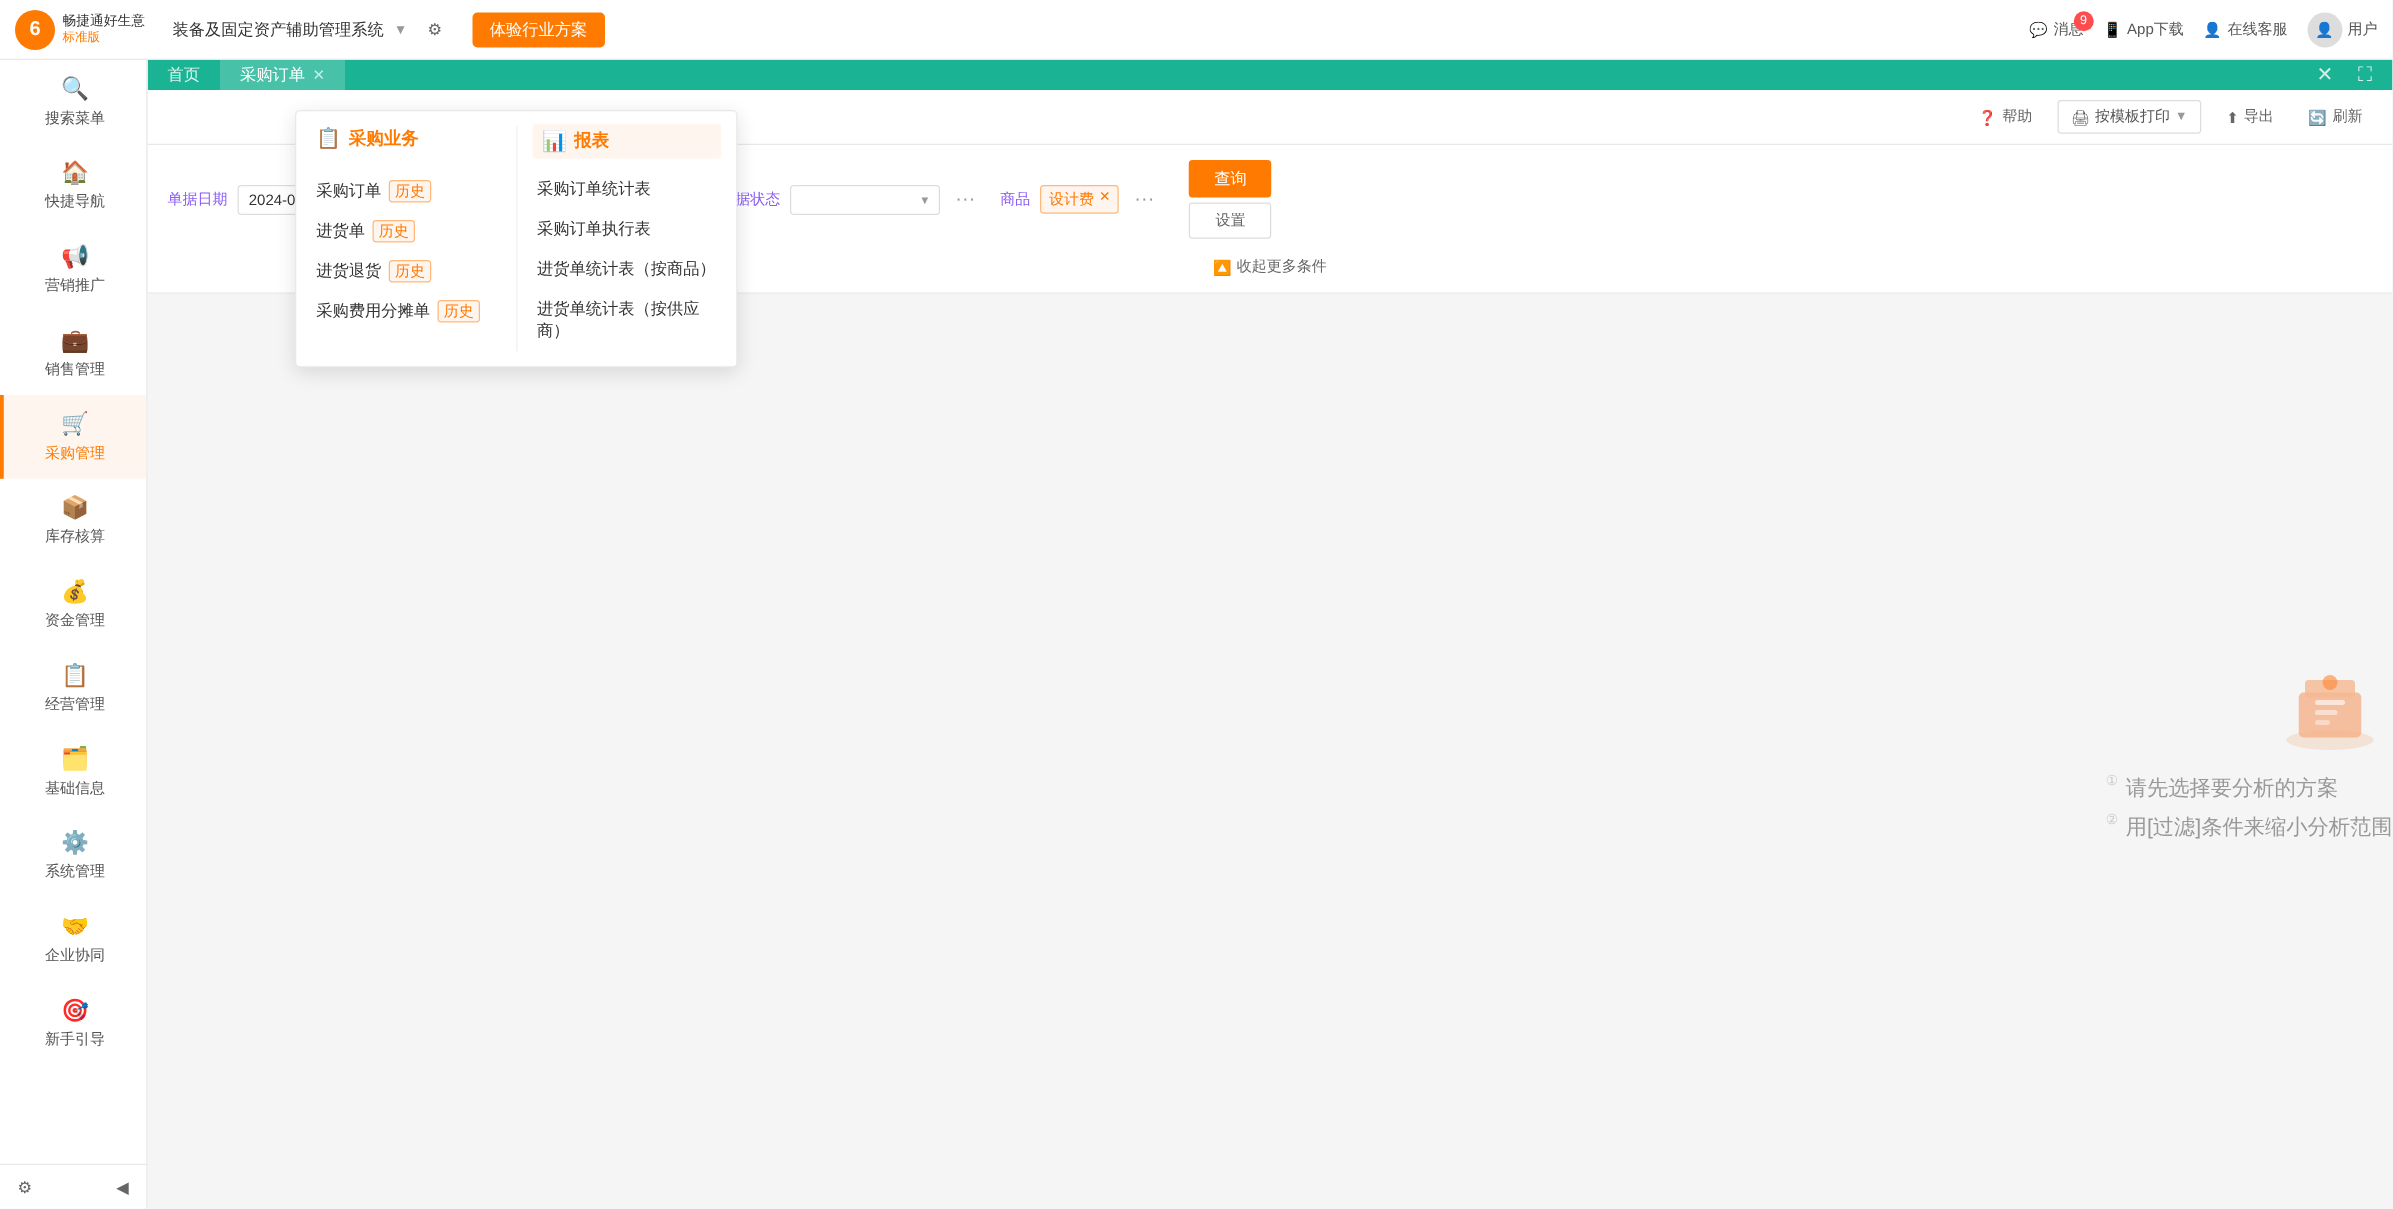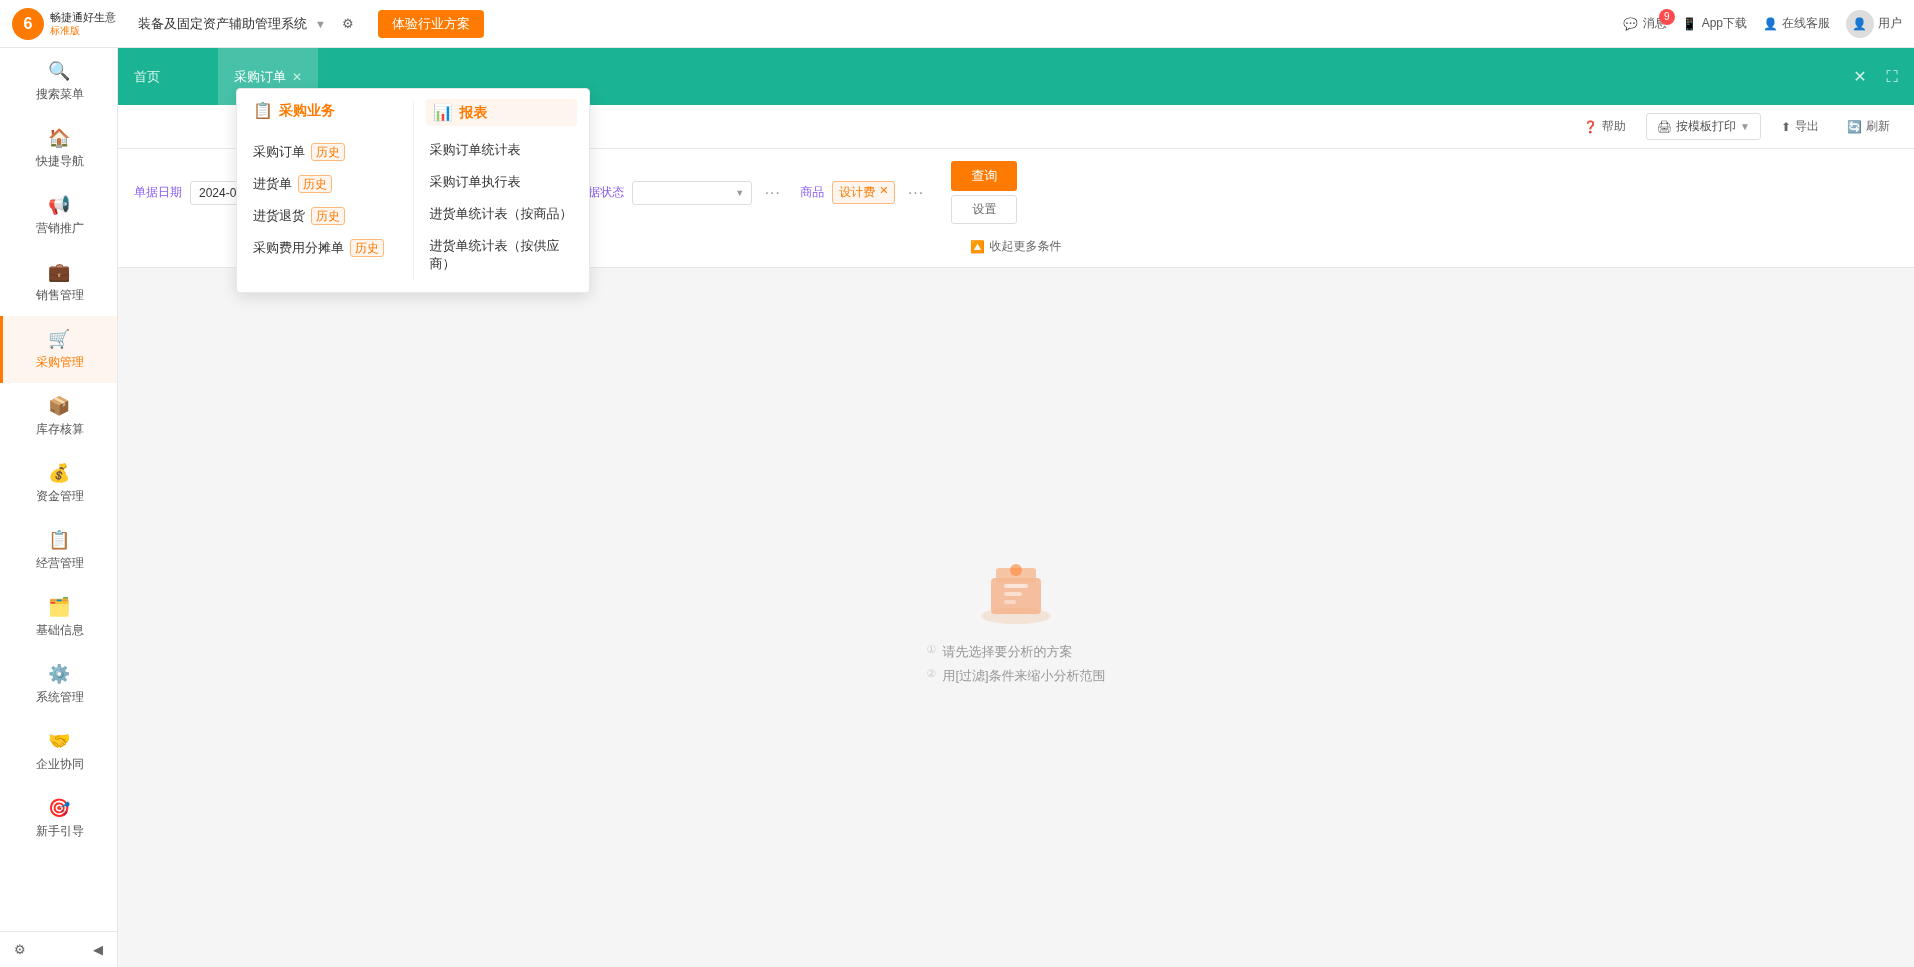--- a/index.html
+++ b/index.html
@@ -171,23 +171,22 @@
       flex-direction: column;
       overflow: hidden;
       position: relative;
     }
 
     
     .tab-bar {
       background: #1ab394;
       display: flex;
       align-items: center;
-      height: 57px;
+      height: 24px;
       flex-shrink: 0;
-      gap: 42px;
     }
     .tab-item {
       padding: 0 16px;
       height: 100%;
       display: flex;
       align-items: center;
       gap: 6px;
       color: rgba(255,255,255,0.85);
       cursor: pointer;
       font-size: 13px;
@@ -379,25 +378,25 @@
       flex-direction: column;
       gap: 4px;
       margin-left: 8px;
     }
 
     
     .empty-state {
       flex: 1;
       display: flex;
       flex-direction: column;
-      align-items: center;
+      align-items: flex-end;
       justify-content: center;
       gap: 12px;
       color: #999;
-      font-size: 13px;
+      font-size: 17px;
     }
     .empty-icon {
       width: 100px;
       height: 80px;
       position: relative;
     }
     .empty-tips { line-height: 1.8; }
     .empty-tips li { list-style: none; padding-left: 16px; position: relative; }
     .empty-tips li::before { content: '①'; position: absolute; left: 0; color: #ccc; font-size: 11px; }
     .empty-tips li:nth-child(2)::before { content: '②'; }

